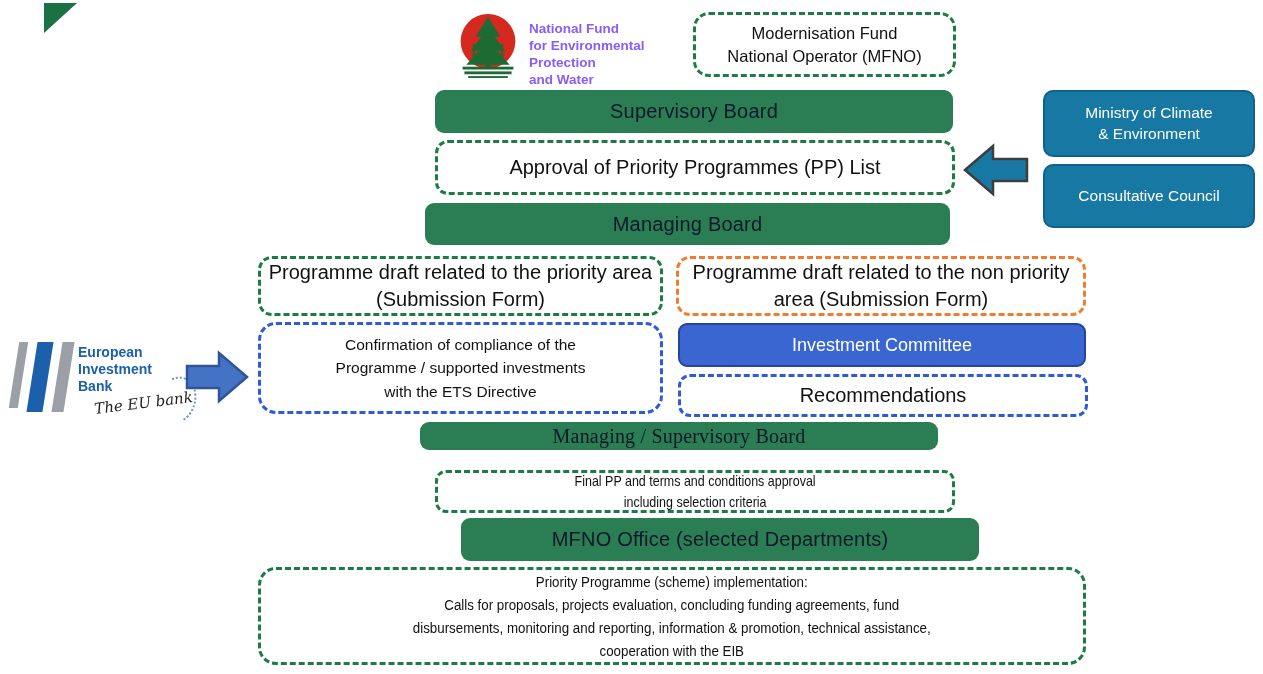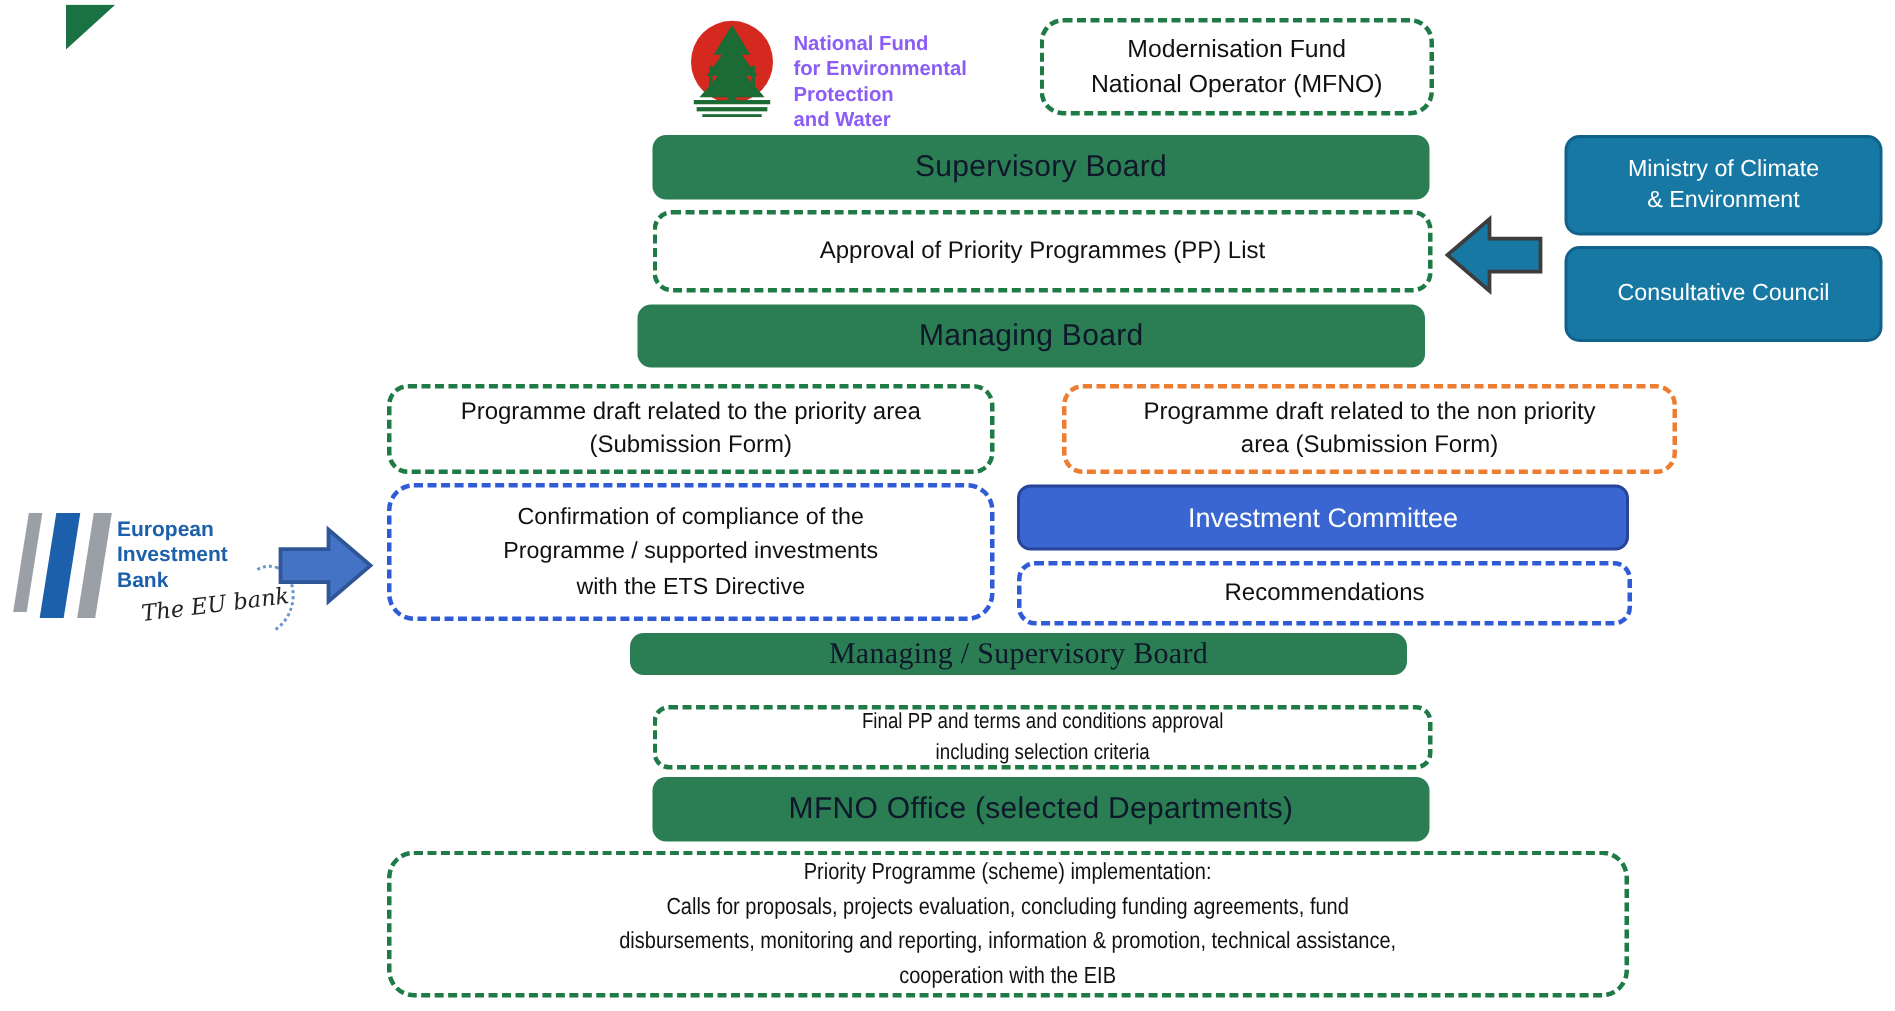--- a/index.html
+++ b/index.html
@@ -20,25 +20,25 @@
     background:#1778a3;border:2px solid #10628a;color:#ffffff;border-radius:10px;
     font-size:15.5px;line-height:1.35;
   }
   
   .royal-solid{
     background:#3a66d1;border:2px solid #26449a;color:#ffffff;border-radius:9px;
     font-size:18px;
   }
   .dashed{
     background:#ffffff;border:3px dashed #1e7b46;border-radius:14px;
-    font-size:16px;line-height:1.35;color:#111;
+    font-size:20px;line-height:1.35;color:#111;
   }
   .dash-green{border-color:#1e7b46;}
   .dash-blue{border-color:#2f5bd7;}
-  .dash-orange{border-color:#ed7d31;margin-left:32px;}
+  .dash-orange{border-color:#ed7d31;}
   .condensed{
     transform:scaleX(.86);transform-origin:center;width:116%;flex:none;
   }
   
   #corner-triangle{
     left:44px;top:3px;width:33px;height:30px;background:#1a7144;
     -webkit-clip-path:polygon(0 0,100% 0,0 100%);clip-path:polygon(0 0,100% 0,0 100%);
   }
   
   #nf-logo{left:455px;top:12px;width:225px;height:68px;display:flex;align-items:flex-start;}
@@ -165,21 +165,21 @@
 
   <div class="abs center green-solid" style="left:420px;top:422px;width:518px;height:28px;font-family:Liberation Serif, serif;">
     <span>Managing / Supervisory Board</span>
   </div>
 
   <div class="abs center dashed dash-green" style="left:435px;top:470px;width:520px;height:43px;border-radius:11px;font-size:14.5px;line-height:1.4;">
     <span class="pre condensed">Final PP and terms and conditions approval
 including selection criteria</span>
   </div>
 
-  <div class="abs center green-solid" style="left:435px;top:518px;width:518px;height:43px;">
+  <div class="abs center green-solid" style="left:461px;top:518px;width:518px;height:43px;">
     <span>MFNO Office (selected Departments)</span>
   </div>
 
   <div class="abs center dashed dash-green" style="left:258px;top:567px;width:828px;height:98px;border-radius:18px;font-size:15.5px;line-height:1.5;">
     <span class="pre condensed">Priority Programme (scheme) implementation:
 Calls for proposals, projects evaluation, concluding funding agreements, fund
 disbursements, monitoring and reporting, information &amp; promotion, technical assistance,
 cooperation with the EIB</span>
   </div>
 

